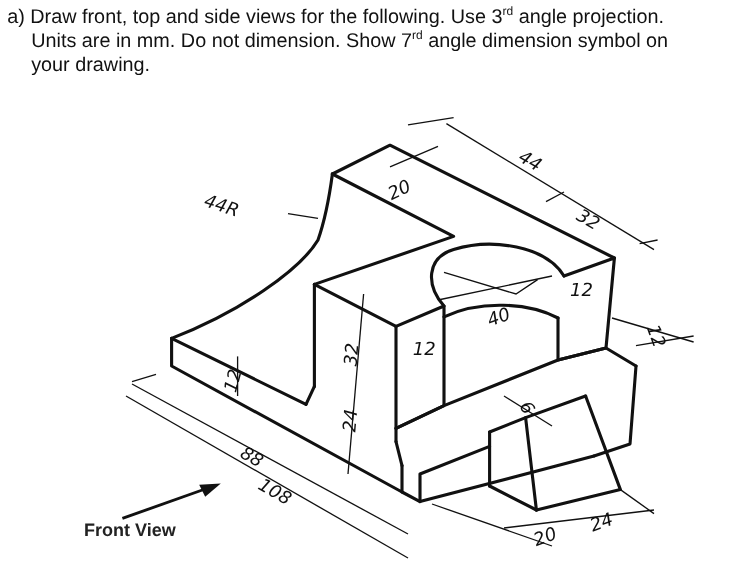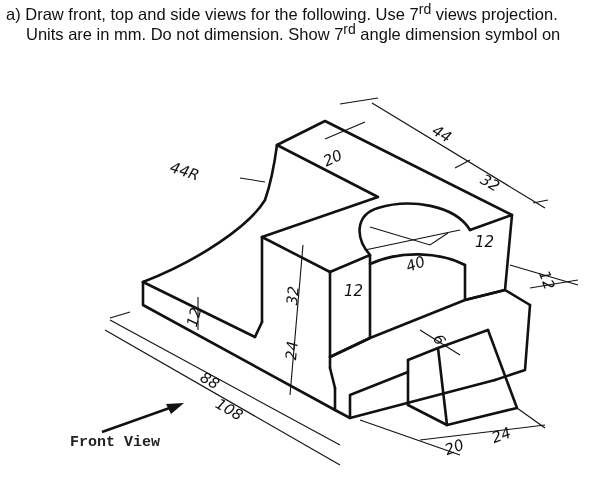--- a/index.html
+++ b/index.html
@@ -2,32 +2,33 @@
 <html><head>
 <meta charset="utf-8">
 <style>
   html, body { margin: 0; padding: 0; background: #ffffff; }
   body { width: 608px; height: 477px; position: relative; overflow: hidden;
          font-family: "Liberation Sans", sans-serif; color: #111; }
   .question { position: absolute; left: 6px; top: 4px; width: 600px;
               font-size: 16.5px; line-height: 20px; }
   .question .line { display: block; white-space: nowrap; }
   .question .indent { padding-left: 20px; }
-  .question sup { font-size: 14px; line-height: 0; }
+  .question sup { font-size: 10px; line-height: 0; }
   .drawing { position: absolute; left: 0; top: 0; width: 608px; height: 477px; }
   .drawing text { font-family: "DejaVu Sans", sans-serif; font-style: italic; fill: #111; }
   .front-label { position: absolute; left: 70px; top: 434px; font-size: 15px;
-                 font-weight: bold; color: #222; font-family: Liberation Mono, monospace; }
+                 font-weight: bold; color: #222; font-family: Liberation Sans, sans-serif; }
 </style>
 </head>
 <body>
 
 <div class="question">
-  <span class="line"><span>a)</span> <span>Draw front, top and side views for the following. Use 7</span><sup>rd</sup><span> views projection.</span></span>
+  <span class="line"><span>a)</span> <span>Draw front, top and side views for the following. Use 3</span><sup>rd</sup><span> angle projection.</span></span>
   <span class="line indent"><span>Units are in mm. Do not dimension. Show 7</span><sup>rd</sup><span> angle dimension symbol on</span></span>
+  <span class="line indent">your drawing.</span>
 </div>
 
 <svg class="drawing" viewBox="0 0 608 477" xmlns="http://www.w3.org/2000/svg">
   <g fill="none" stroke="#111" stroke-width="2.6" stroke-linejoin="round" stroke-linecap="round">
 
     <path d="M143 282 L143 305 L335 410 L335 388"></path>
     <path d="M143 282 L255 337"></path>
 
     <path d="M143 282 C200 260 250 225 265 200 C272 180 275 160 277 145"></path>
 

